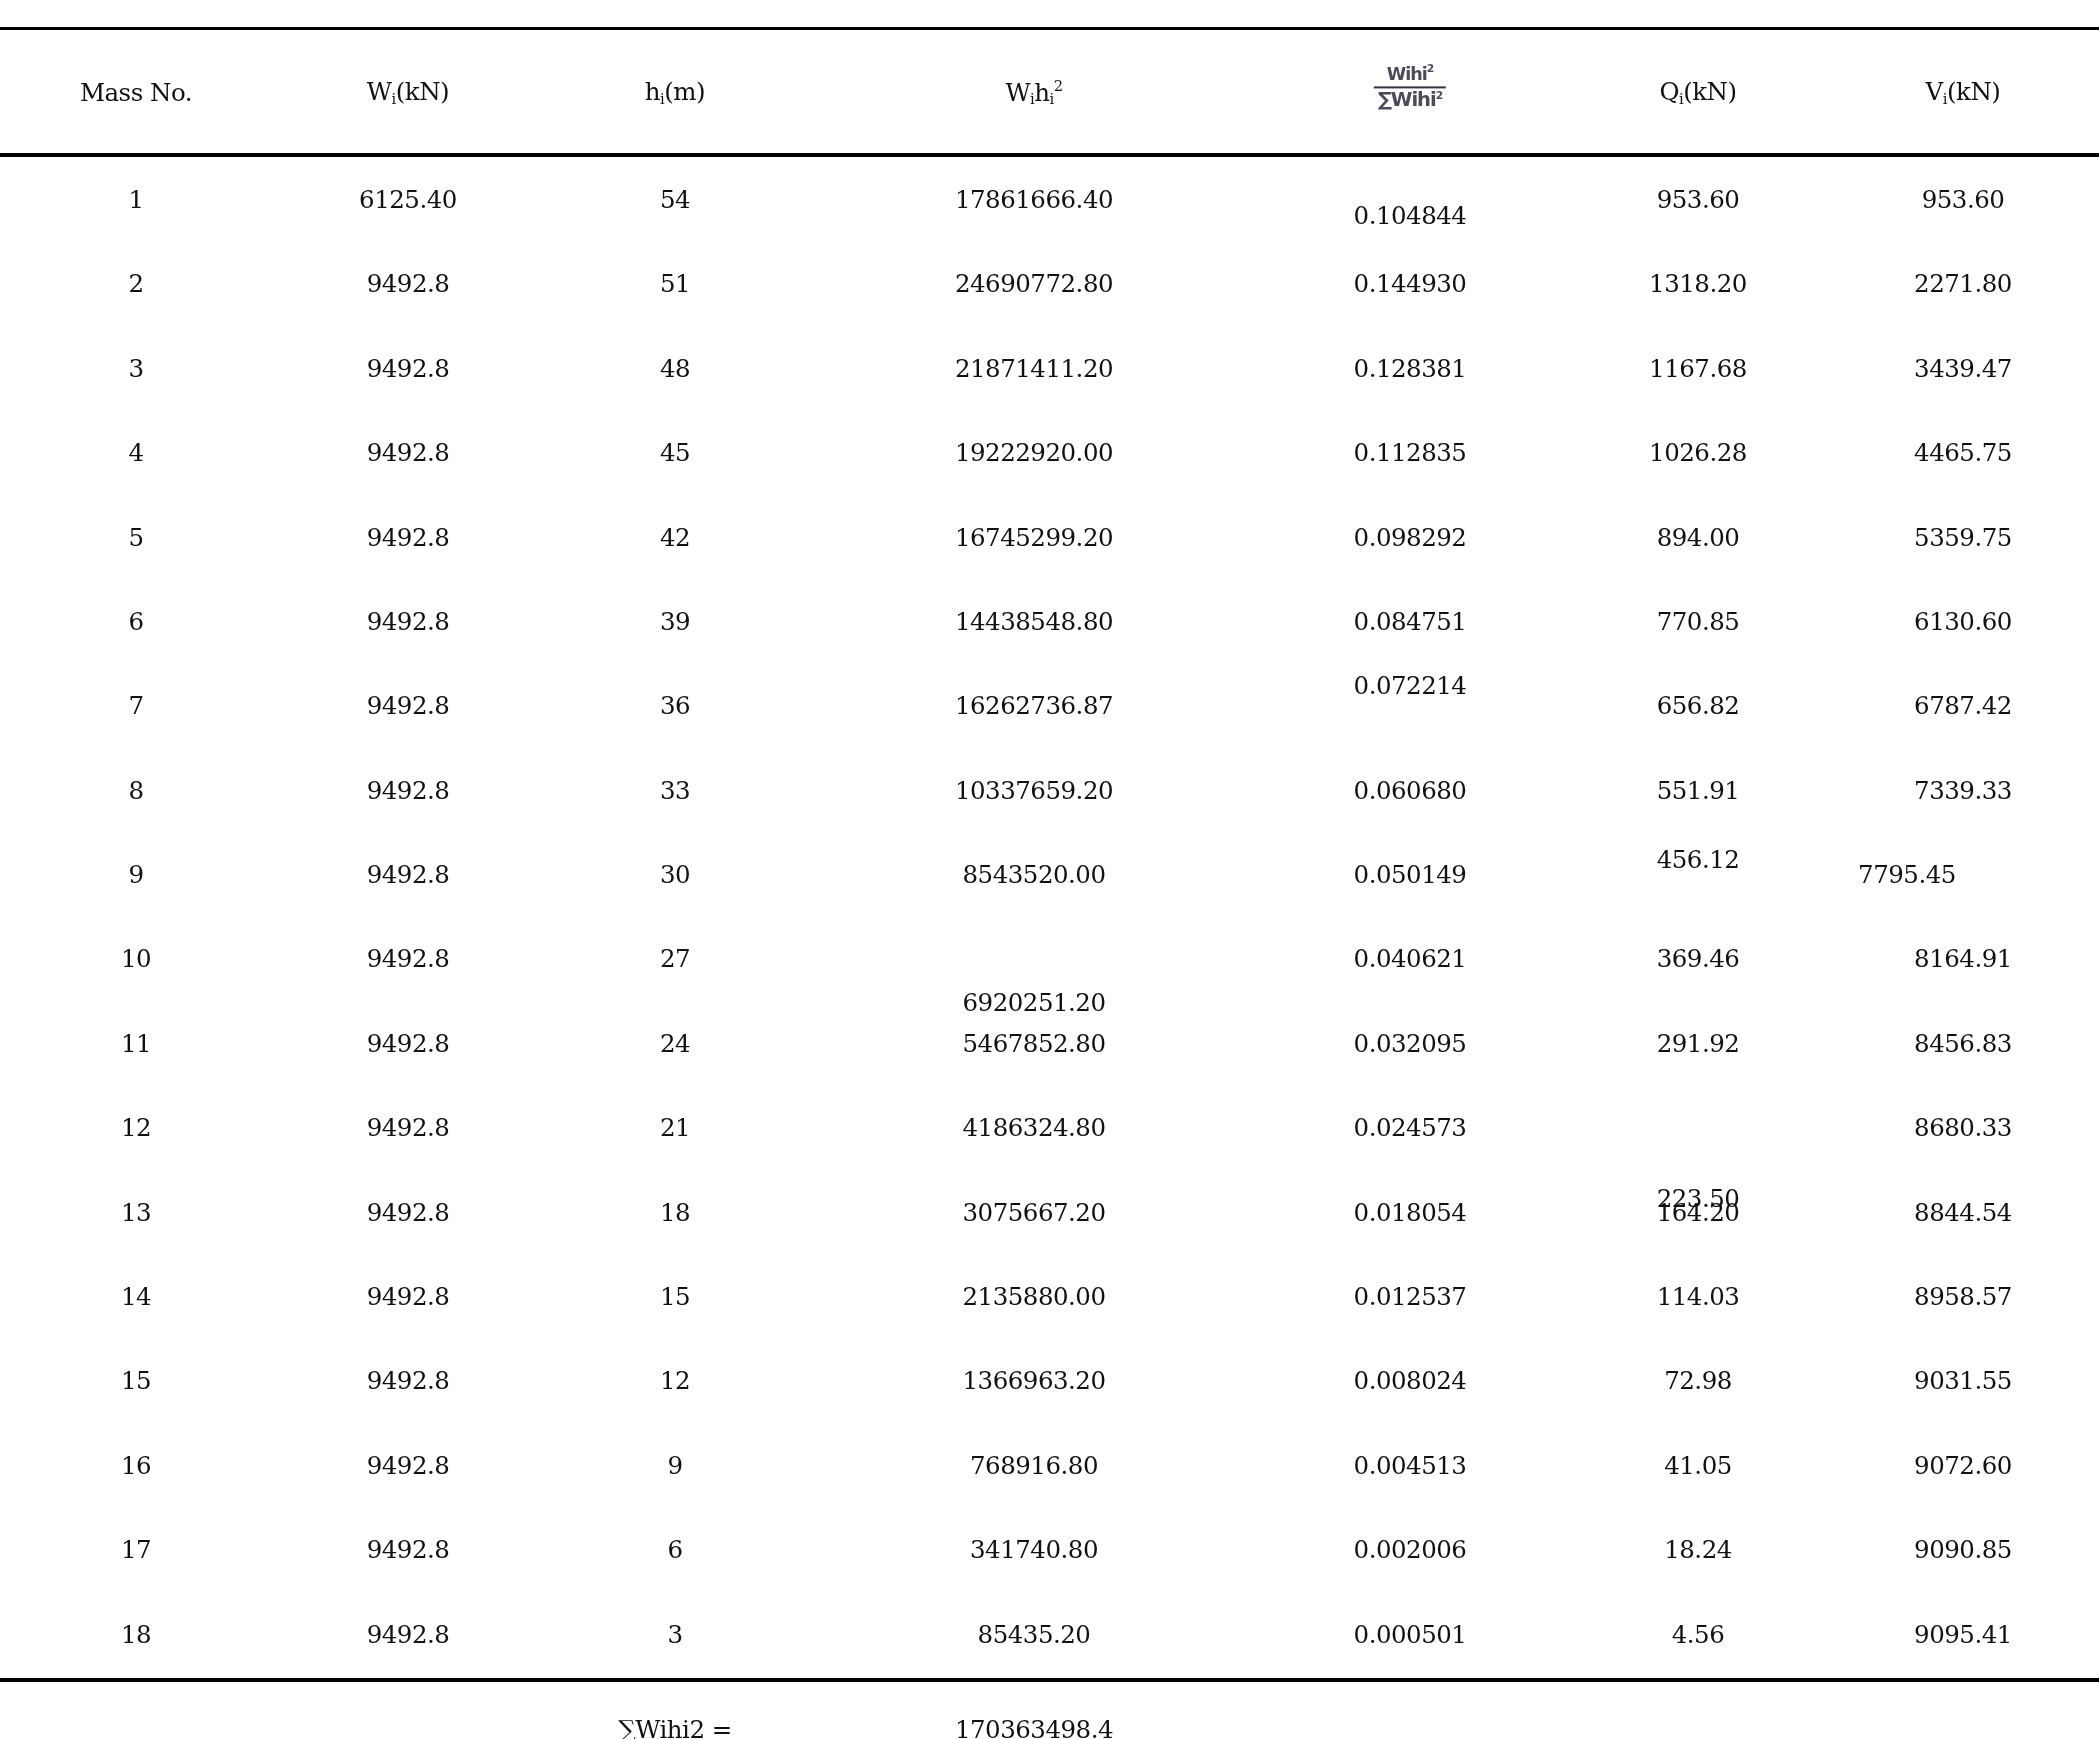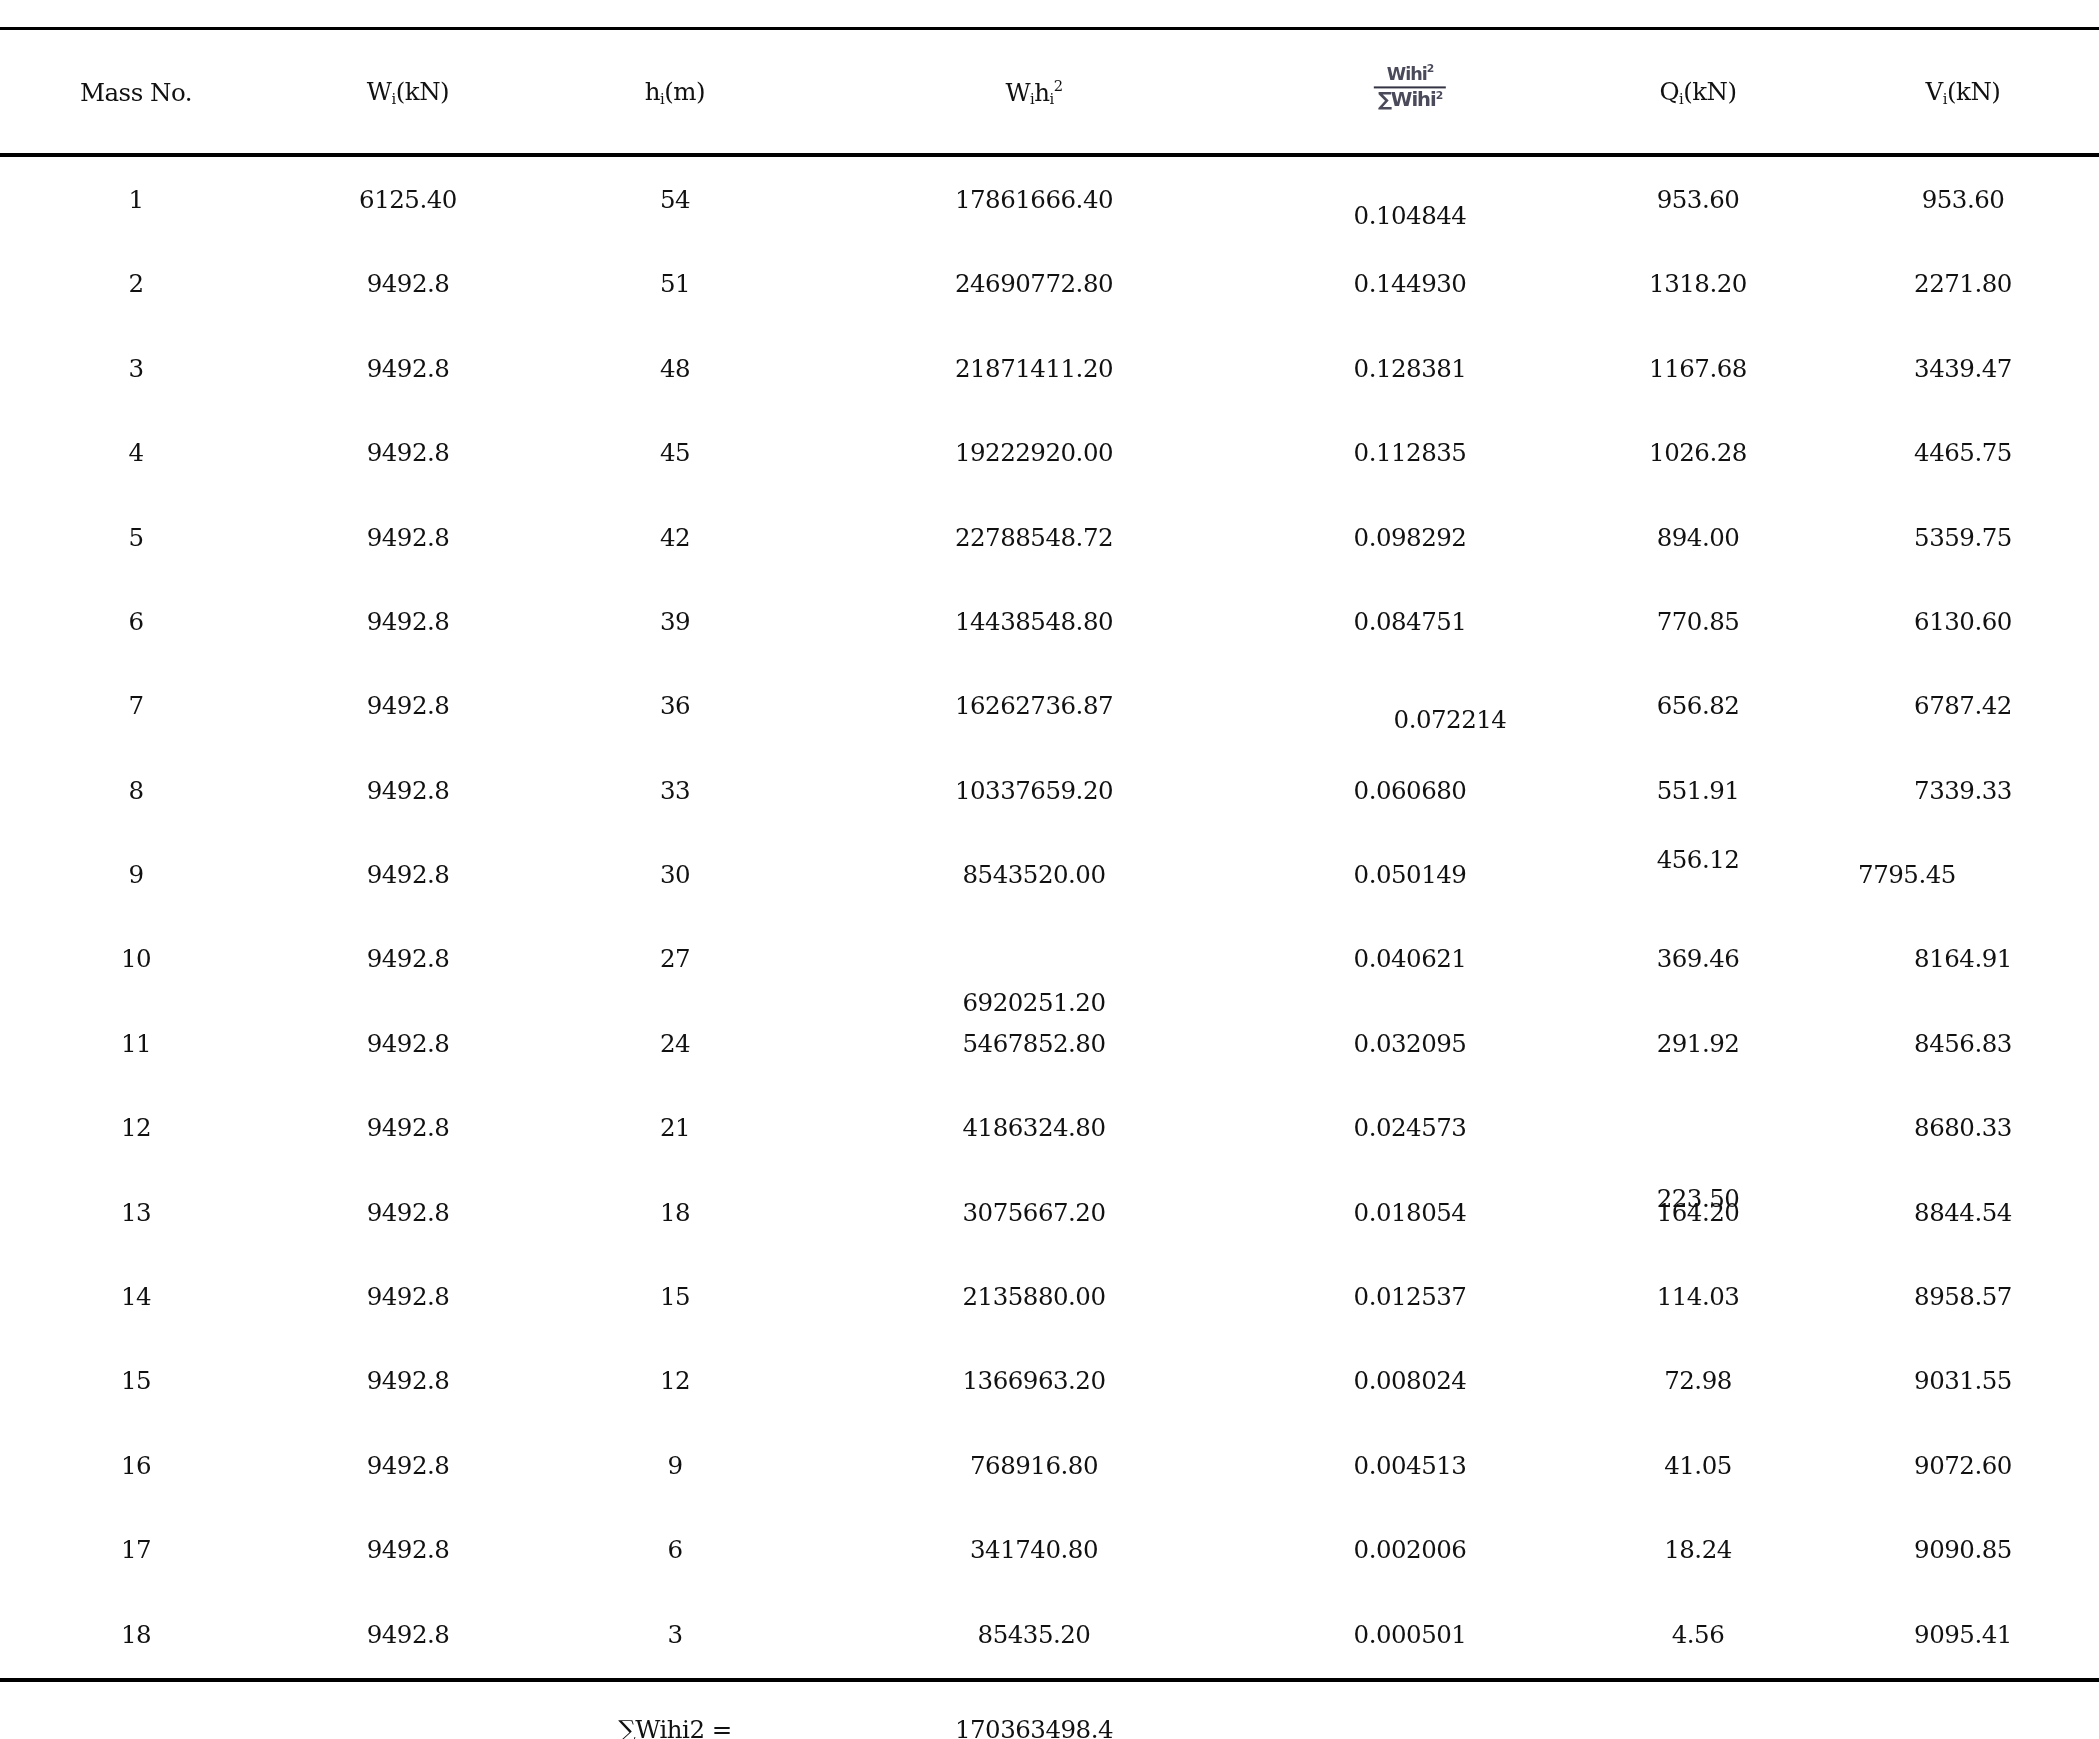--- a/index.html
+++ b/index.html
@@ -124,40 +124,40 @@
         <div class="cell" style="left: 675px; top: 453px;">45</div>
         <div class="cell" style="left: 1034px; top: 453px;">19222920.00</div>
         <div class="cell" style="left: 1410px; top: 453px;">0.112835</div>
         <div class="cell" style="left: 1698px; top: 453px;">1026.28</div>
         <div class="cell" style="left: 1963px; top: 453px;">4465.75</div>
       </div>
       <div>
         <div class="cell" style="left: 136px; top: 538px;">5</div>
         <div class="cell" style="left: 408px; top: 538px;">9492.8</div>
         <div class="cell" style="left: 675px; top: 538px;">42</div>
-        <div class="cell" style="left: 1034px; top: 538px;">22788548.72</div>
+        <div class="cell" style="left: 1034px; top: 538px;">16745299.20</div>
         <div class="cell" style="left: 1410px; top: 538px;">0.098292</div>
         <div class="cell" style="left: 1698px; top: 538px;">894.00</div>
         <div class="cell" style="left: 1963px; top: 538px;">5359.75</div>
       </div>
       <div>
         <div class="cell" style="left: 136px; top: 622px;">6</div>
         <div class="cell" style="left: 408px; top: 622px;">9492.8</div>
         <div class="cell" style="left: 675px; top: 622px;">39</div>
         <div class="cell" style="left: 1034px; top: 622px;">14438548.80</div>
         <div class="cell" style="left: 1410px; top: 622px;">0.084751</div>
         <div class="cell" style="left: 1698px; top: 622px;">770.85</div>
         <div class="cell" style="left: 1963px; top: 622px;">6130.60</div>
       </div>
       <div>
         <div class="cell" style="left: 136px; top: 706px;">7</div>
         <div class="cell" style="left: 408px; top: 706px;">9492.8</div>
         <div class="cell" style="left: 675px; top: 706px;">36</div>
         <div class="cell" style="left: 1034px; top: 706px;">16262736.87</div>
-        <div class="cell" style="left: 1410px; top: 720px; margin-left: 40px;">0.072214</div>
+        <div class="cell" style="left: 1410px; top: 686px;">0.072214</div>
         <div class="cell" style="left: 1698px; top: 706px;">656.82</div>
         <div class="cell" style="left: 1963px; top: 706px;">6787.42</div>
       </div>
       <div>
         <div class="cell" style="left: 136px; top: 791px;">8</div>
         <div class="cell" style="left: 408px; top: 791px;">9492.8</div>
         <div class="cell" style="left: 675px; top: 791px;">33</div>
         <div class="cell" style="left: 1034px; top: 791px;">10337659.20</div>
         <div class="cell" style="left: 1410px; top: 791px;">0.060680</div>
         <div class="cell" style="left: 1698px; top: 791px;">551.91</div>

